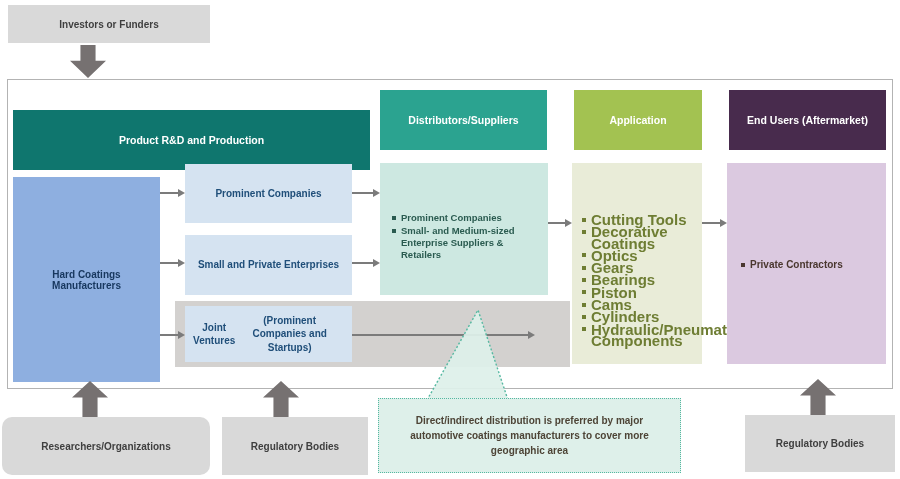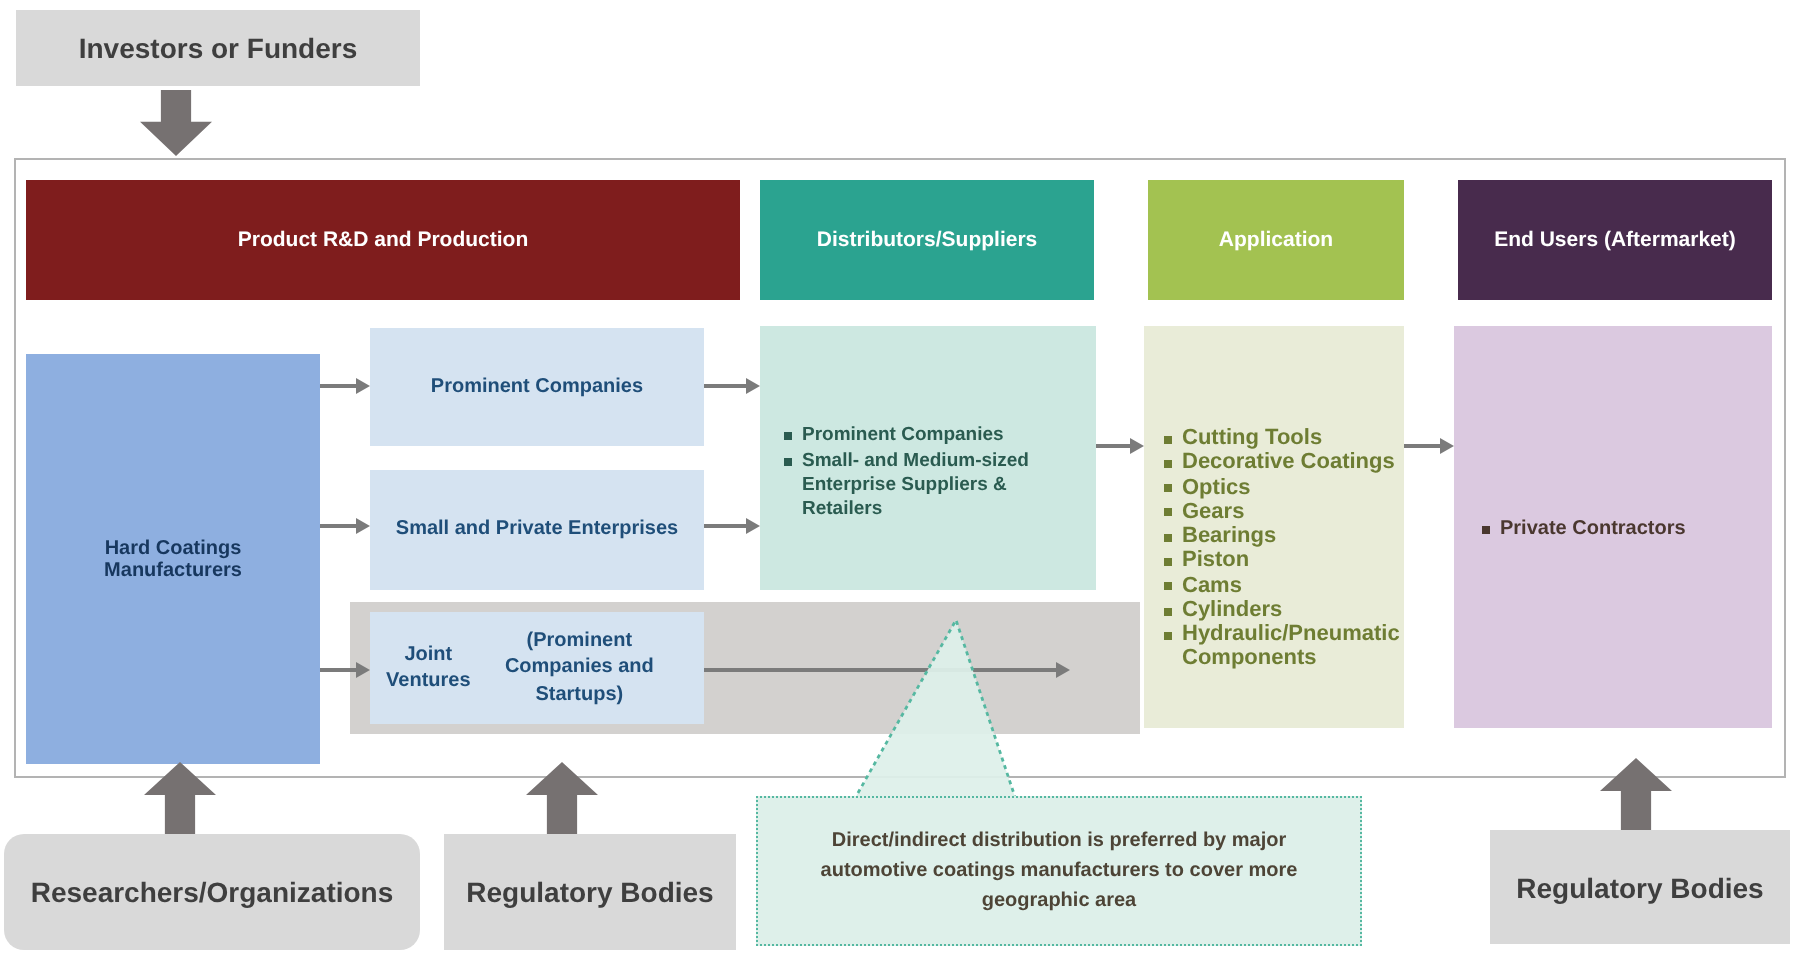--- a/index.html
+++ b/index.html
@@ -1,22 +1,22 @@
 <!DOCTYPE html>
 <html><head>
 <meta charset="utf-8">
 <style>
   html,body{margin:0;padding:0;background:#ffffff;}
   .stage{position:relative;width:900px;height:479px;background:#ffffff;overflow:hidden;
          font-family:"Liberation Sans","DejaVu Sans",sans-serif;}
   .box{position:absolute;display:flex;align-items:center;justify-content:center;
        text-align:center;font-weight:bold;box-sizing:border-box;}
-  .gray-box{background:#d9d9d9;color:#3f3f3f;font-size:14px;}
+  .gray-box{background:#d9d9d9;color:#3f3f3f;font-size:10px;}
   .hdr{color:#ffffff;font-size:10.5px;}
-  .hdr-blue{background:#7f1d1d;}
+  .hdr-blue{background:#0f766e;margin-top:20px;}
   .hdr-teal{background:#2ba390;}
   .hdr-green{background:#a3c251;}
   .hdr-purple{background:#482b4d;}
   .hcm{background:#8eafe0;color:#17375e;font-size:10px;padding:0 14px;margin-top:14px;}
   .lightblue{background:#d5e3f1;color:#1f4e79;font-size:10px;line-height:1.35;padding:0 8px;}
   .panel-teal{background:#cde8e1;}
   .panel-olive{background:#e9ecd8;}
   .panel-purple{background:#dbc9e0;}
   .main-frame{position:absolute;left:7px;top:79px;width:886px;height:310px;
               border:1px solid #b3b3b3;background:#ffffff;box-sizing:border-box;}
@@ -28,21 +28,21 @@
       border-left:7px solid #7b7b7b;border-top:4.2px solid transparent;border-bottom:4.2px solid transparent;}
   
   .block-arrow{position:absolute;background:#767171;}
   .arrow-down{clip-path:polygon(29% 0,71% 0,71% 48%,100% 48%,50% 100%,0 48%,29% 48%);}
   .arrow-up{clip-path:polygon(50% 0,100% 46%,71% 46%,71% 100%,29% 100%,29% 46%,0 46%);}
   
   .bullet-list{position:absolute;margin:0;padding:0;list-style:none;font-weight:bold;text-align:left;}
   .bullet-list li{display:flex;gap:5px;margin:0 0 1px 0;}
   .bullet-list .sq{flex:0 0 4px;width:4px;height:4px;margin-top:3.5px;background:currentColor;}
   .dist-list{left:392px;top:212px;width:148px;color:#2a5b50;font-size:9.5px;line-height:12px;}
-  .app-list{left:582px;top:214px;width:116px;color:#6e7d33;font-size:11px;line-height:11.3px;}
+  .app-list{left:582px;top:214px;width:116px;color:#6e7d33;font-size:15px;line-height:11.3px;}
   .eu-list{left:741px;top:259px;width:140px;color:#4a372f;font-size:10px;line-height:12px;}
   
   .callout{position:absolute;left:378px;top:398px;width:303px;height:75px;
            background:#def0ea;border:1.5px dotted #55b8a1;box-sizing:border-box;
            display:flex;align-items:center;justify-content:center;text-align:center;
            color:#4d4436;font-weight:bold;font-size:10px;line-height:1.5;padding:0 13px;}
   .callout-tri{position:absolute;left:370px;top:304px;width:200px;height:100px;pointer-events:none;}
 </style>
 </head>
 <body>

